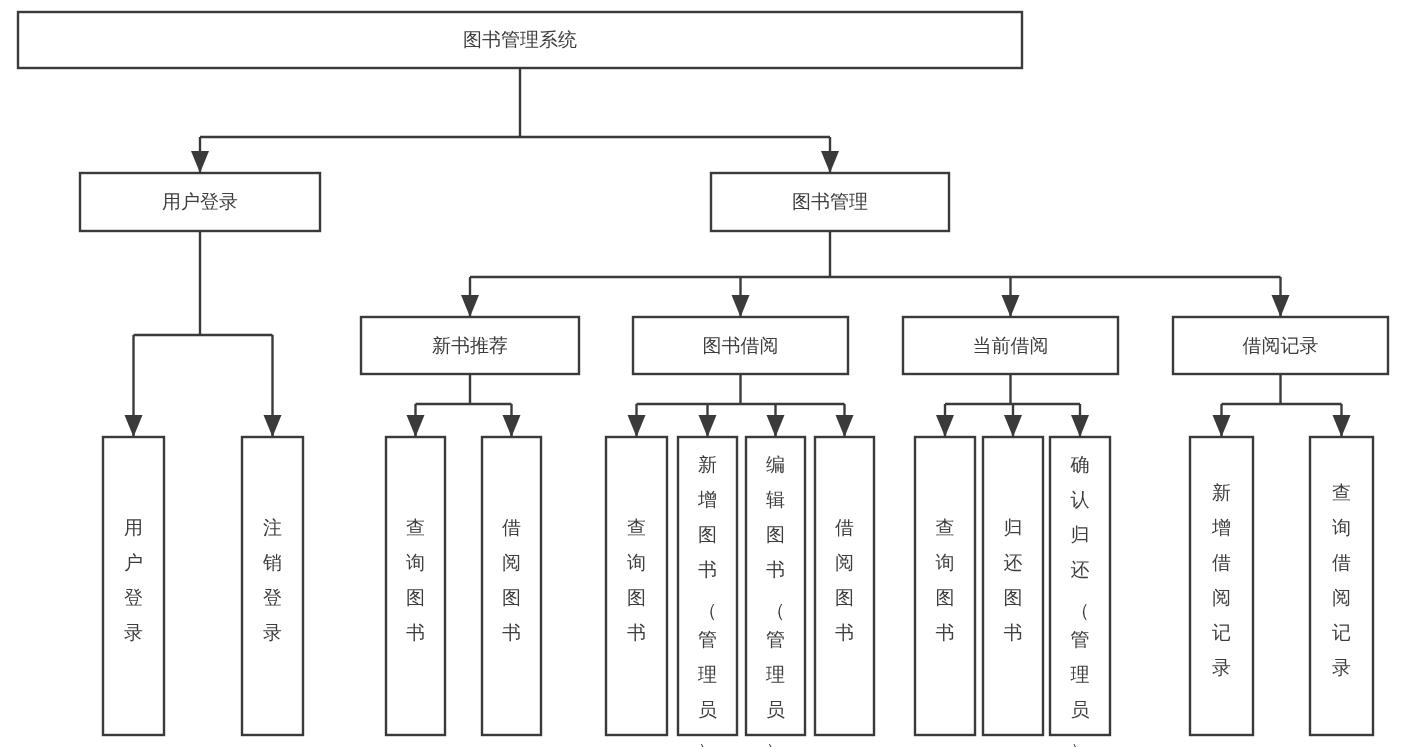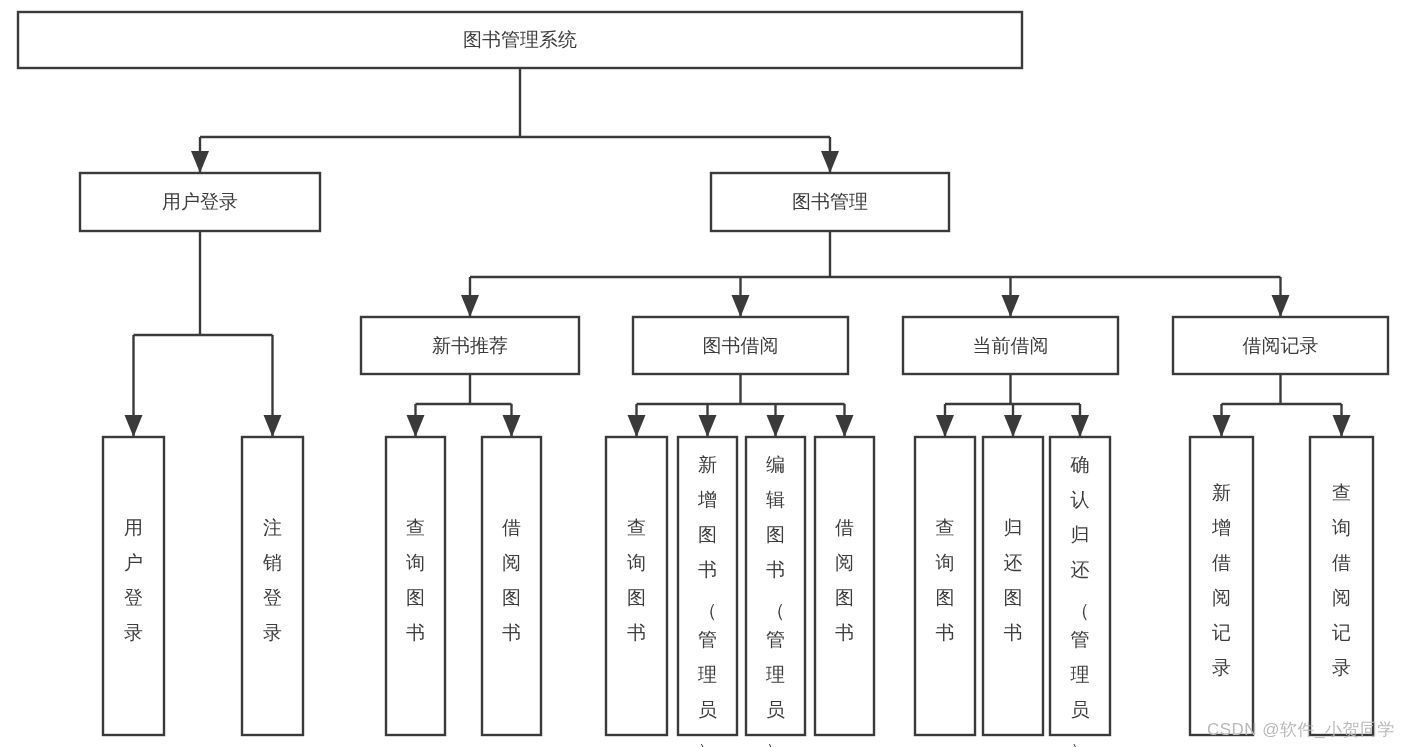--- a/index.html
+++ b/index.html
@@ -217,14 +217,13 @@
         <g>
           <rect x="1190" y="437" width="63" height="298" class="node-rect"></rect>
           <text x="1221.5" y="0" class="node-label-vertical"><tspan x="1221.5" y="498.5" dy="0">新</tspan><tspan x="1221.5" y="533.5" dy="0">增</tspan><tspan x="1221.5" y="568.5" dy="0">借</tspan><tspan x="1221.5" y="603.5" dy="0">阅</tspan><tspan x="1221.5" y="638.5" dy="0">记</tspan><tspan x="1221.5" y="673.5" dy="0">录</tspan></text>
         </g>
         <g>
           <rect x="1310" y="437" width="63" height="298" class="node-rect"></rect>
           <text x="1341.5" y="0" class="node-label-vertical"><tspan x="1341.5" y="498.5" dy="0">查</tspan><tspan x="1341.5" y="533.5" dy="0">询</tspan><tspan x="1341.5" y="568.5" dy="0">借</tspan><tspan x="1341.5" y="603.5" dy="0">阅</tspan><tspan x="1341.5" y="638.5" dy="0">记</tspan><tspan x="1341.5" y="673.5" dy="0">录</tspan></text>
         </g>
       </g>
   </svg>
-  <div class="watermark-text">CSDN @软件_小贺同学</div>
 </div>
 
 </body></html>

